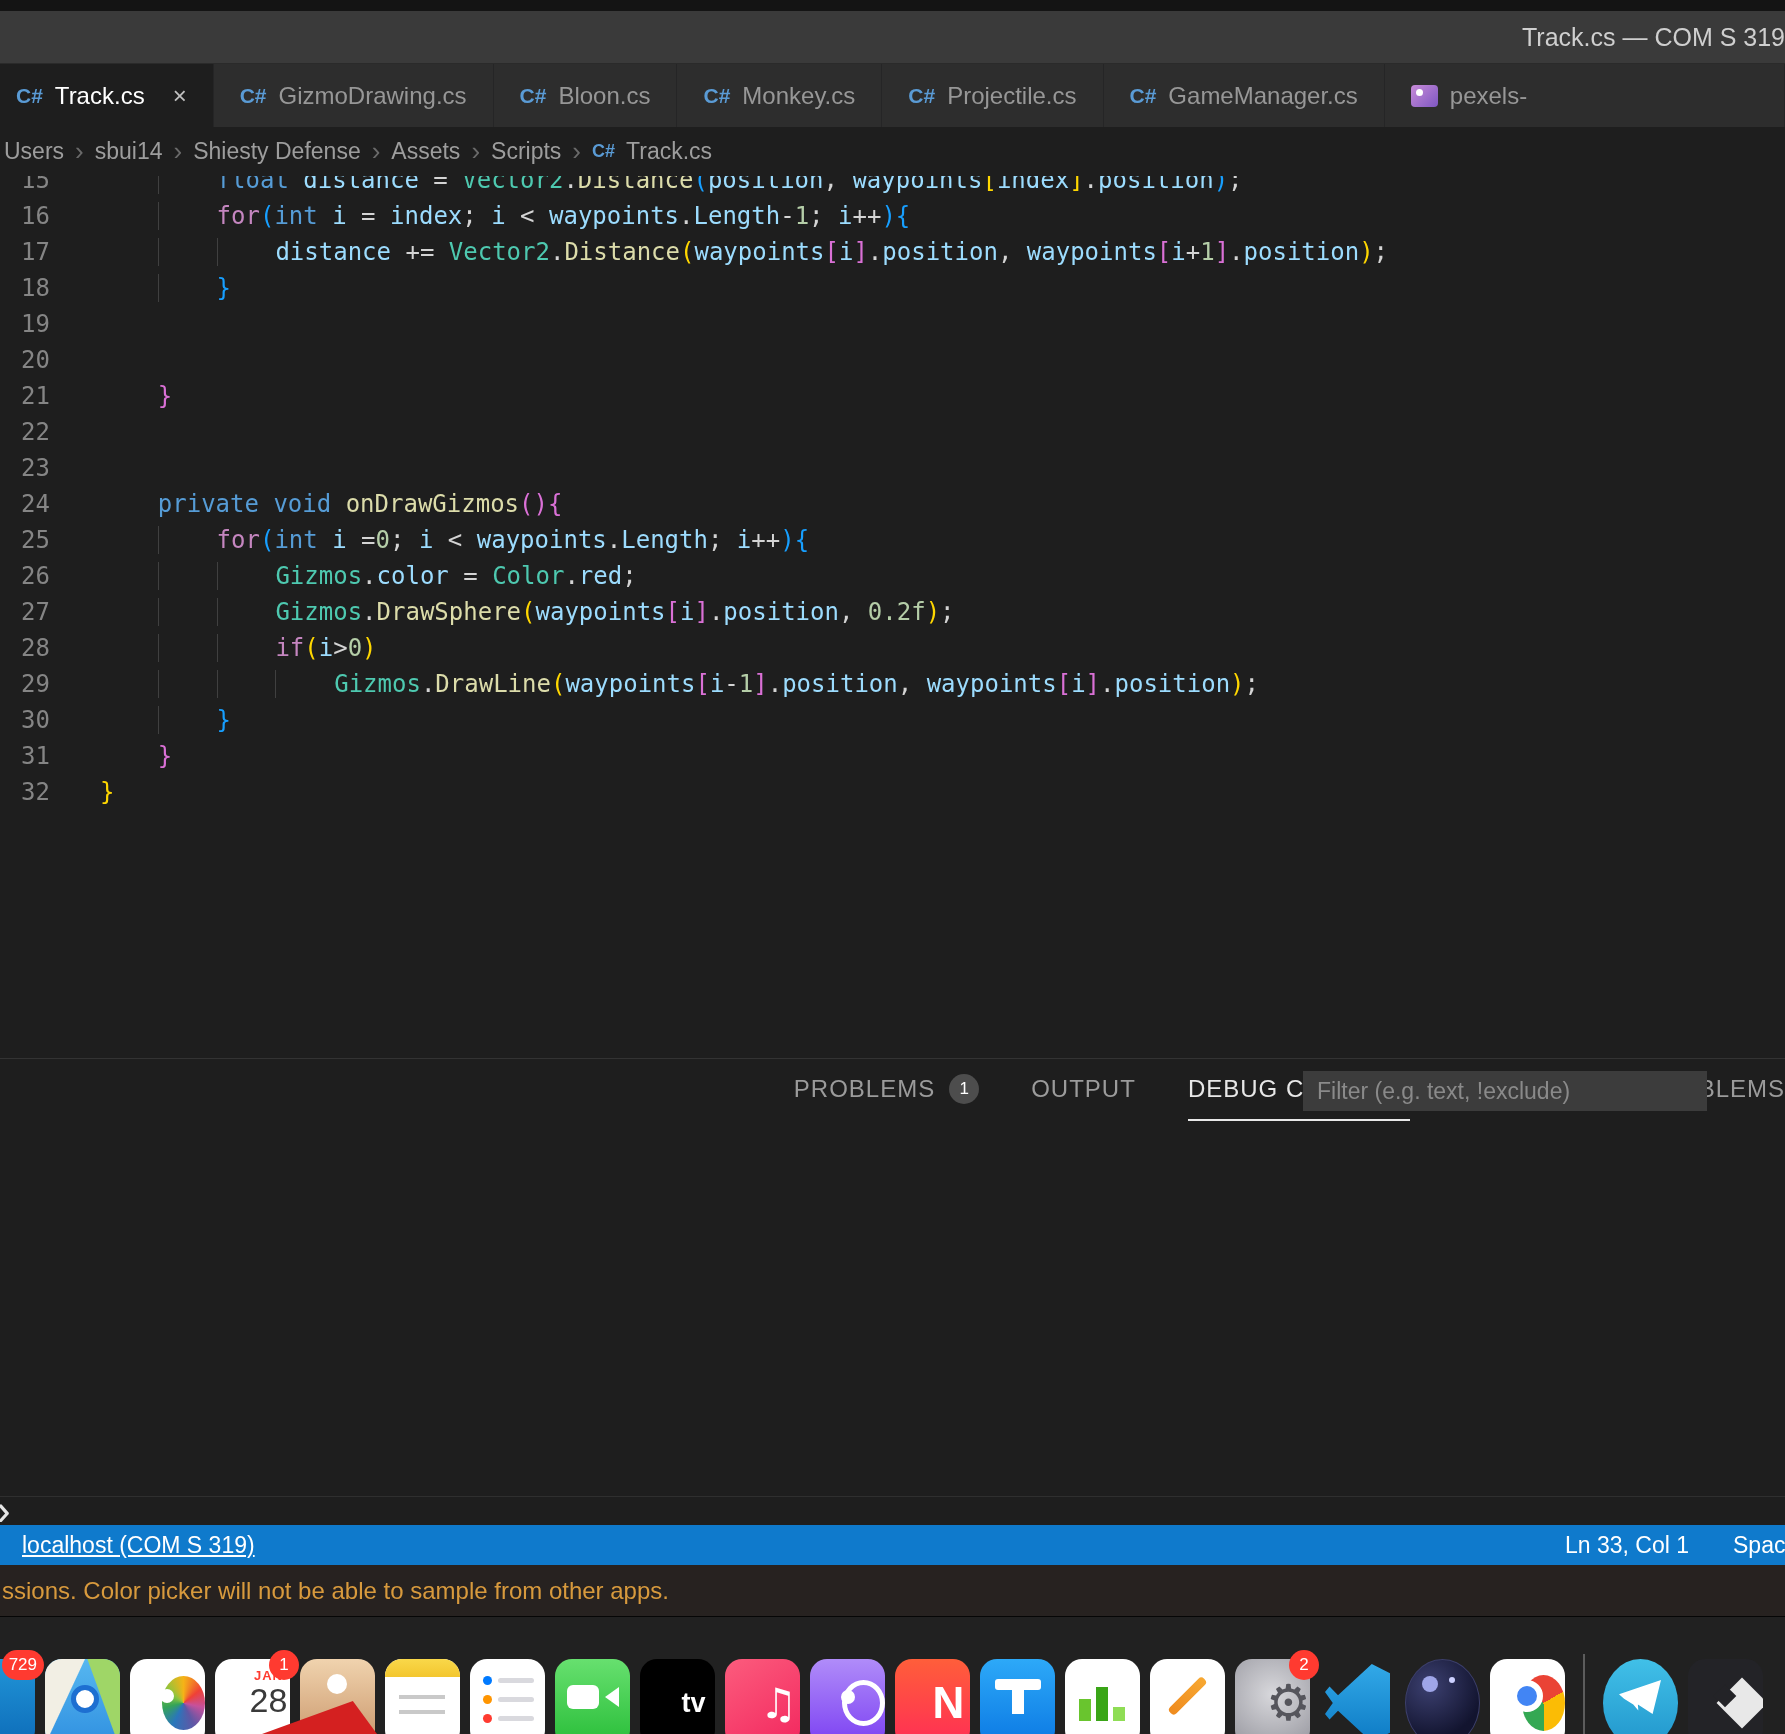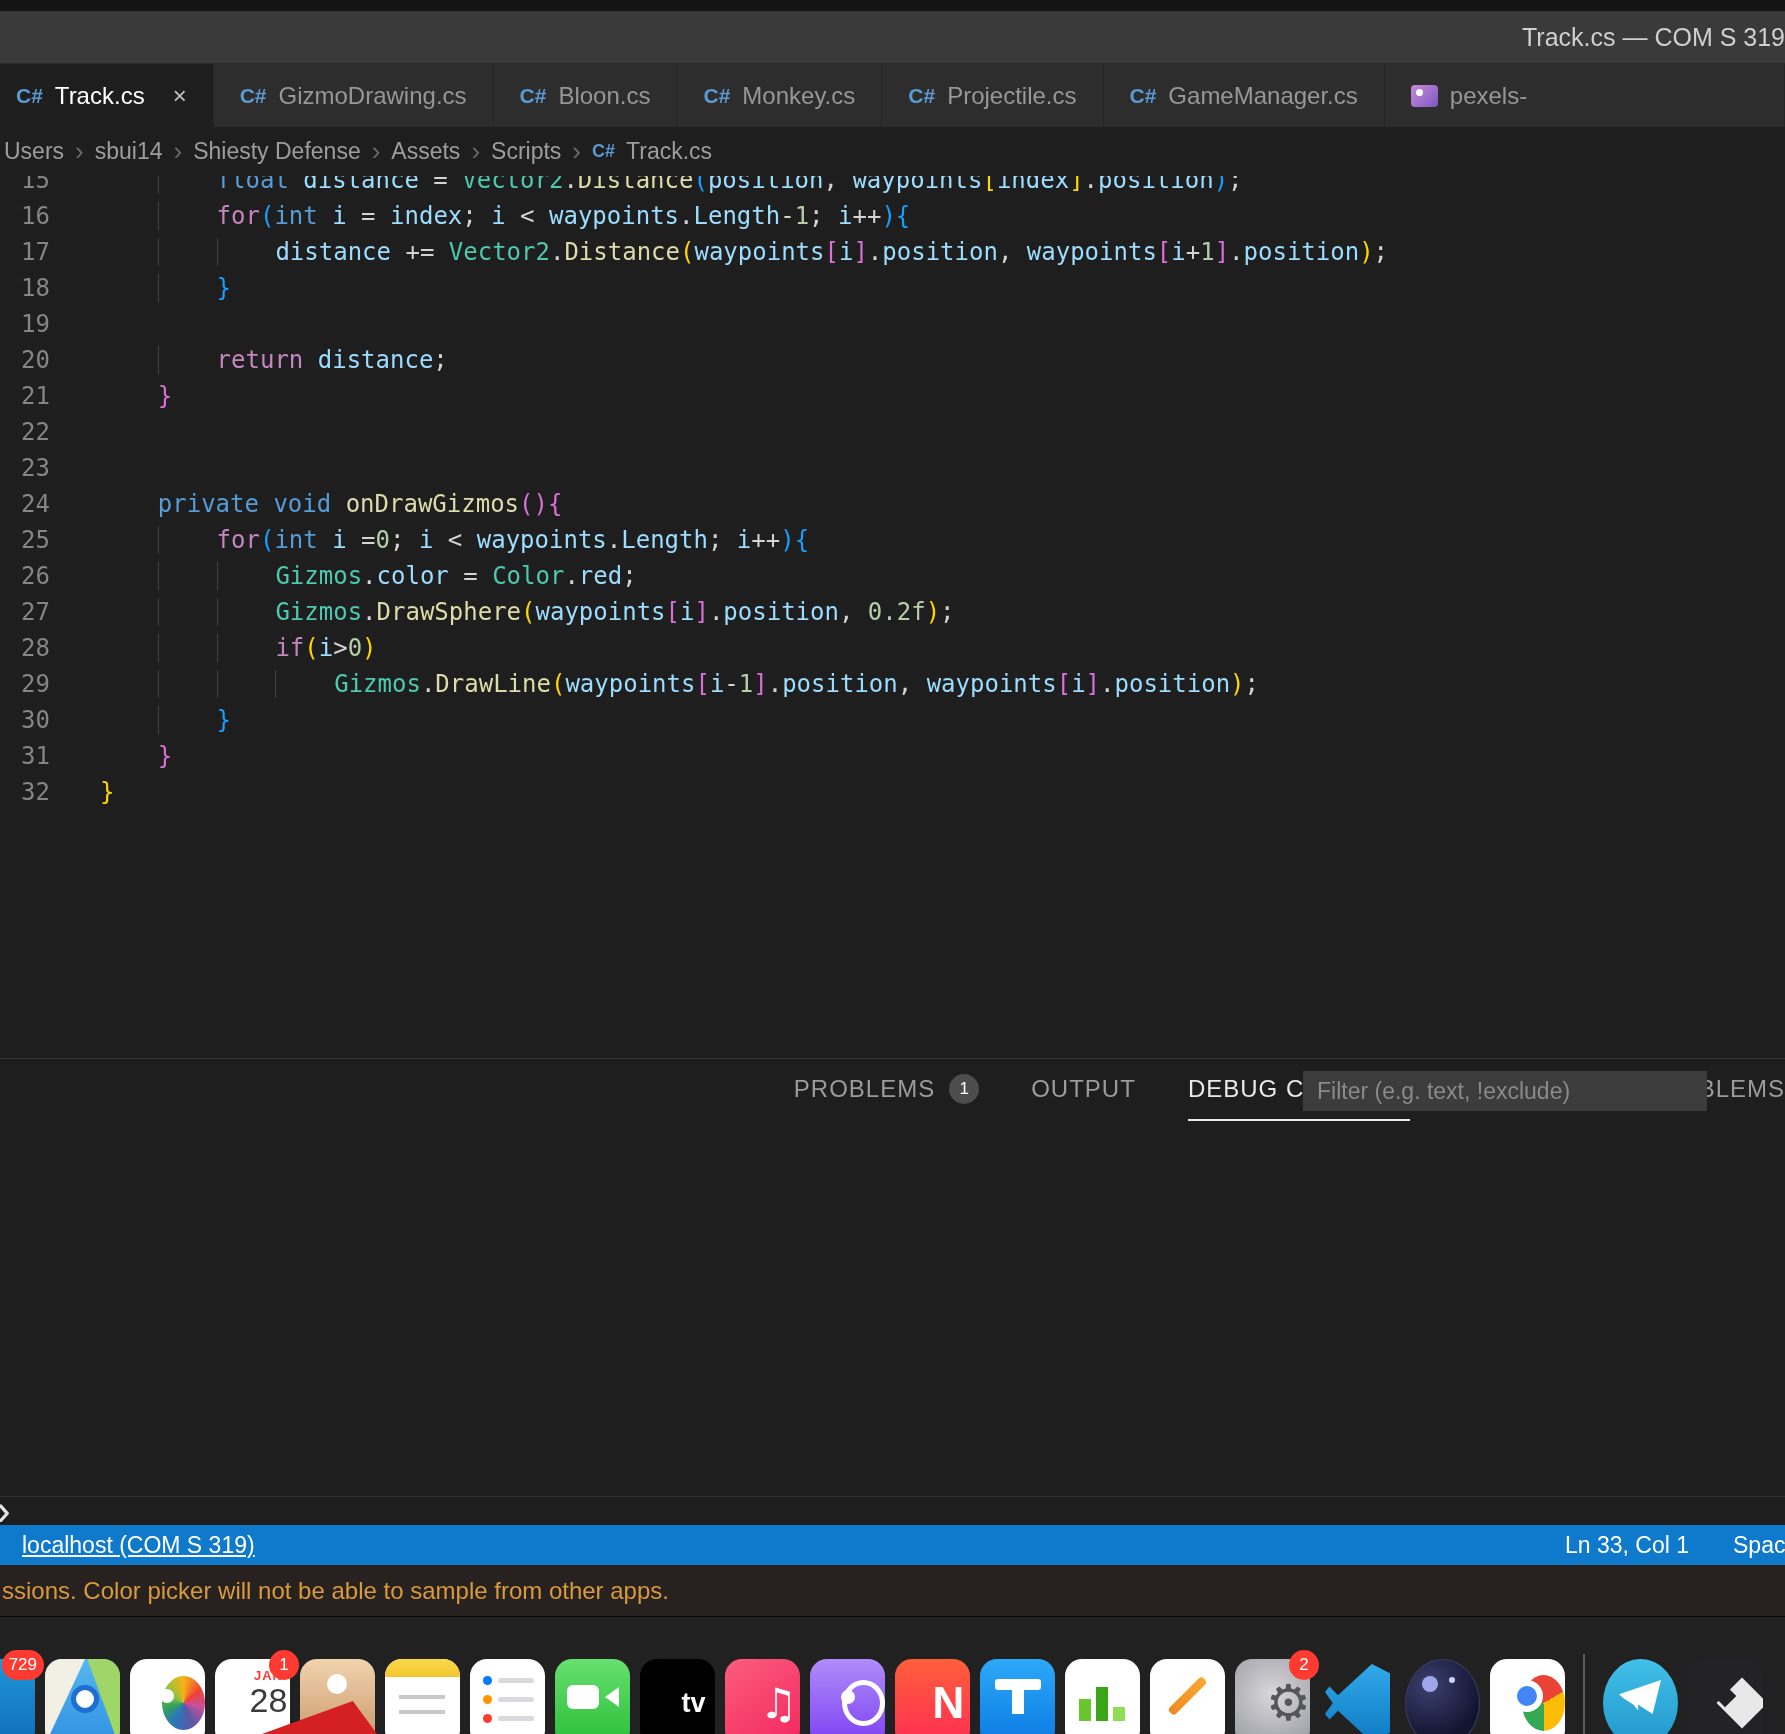--- a/index.html
+++ b/index.html
@@ -277,21 +277,21 @@
     <span class="crumb">Track.cs</span>
   </div>
 
 <div class="band-abs editor">
   <div class="code-lines">
       <div class="code-line"><span class="ln">15</span><span class="code-text"><span class="o">    </span><span class="o ind">    </span><span class="k">float</span><span class="o"> </span><span class="v">distance</span><span class="o"> = </span><span class="t">Vector2</span><span class="o">.</span><span class="m">Distance</span><span class="b3">(</span><span class="v">position</span><span class="o">, </span><span class="v">waypoints</span><span class="b1">[</span><span class="v">index</span><span class="b1">]</span><span class="o">.</span><span class="v">position</span><span class="b3">)</span><span class="o">;</span></span></div>
       <div class="code-line"><span class="ln">16</span><span class="code-text"><span class="o">    </span><span class="o ind">    </span><span class="c">for</span><span class="b3">(</span><span class="k">int</span><span class="o"> </span><span class="v">i</span><span class="o"> = </span><span class="v">index</span><span class="o">; </span><span class="v">i</span><span class="o"> &lt; </span><span class="v">waypoints</span><span class="o">.</span><span class="v">Length</span><span class="o">-</span><span class="n">1</span><span class="o">; </span><span class="v">i</span><span class="o">++</span><span class="b3">){</span></span></div>
       <div class="code-line"><span class="ln">17</span><span class="code-text"><span class="o">    </span><span class="o ind">    </span><span class="o ind">    </span><span class="v">distance</span><span class="o"> += </span><span class="t">Vector2</span><span class="o">.</span><span class="m">Distance</span><span class="b1">(</span><span class="v">waypoints</span><span class="b2">[</span><span class="v">i</span><span class="b2">]</span><span class="o">.</span><span class="v">position</span><span class="o">, </span><span class="v">waypoints</span><span class="b2">[</span><span class="v">i</span><span class="o">+</span><span class="n">1</span><span class="b2">]</span><span class="o">.</span><span class="v">position</span><span class="b1">)</span><span class="o">;</span></span></div>
       <div class="code-line"><span class="ln">18</span><span class="code-text"><span class="o">    </span><span class="o ind">    </span><span class="b3">}</span></span></div>
       <div class="code-line"><span class="ln">19</span><span class="code-text"></span></div>
-      <div class="code-line"><span class="ln">20</span><span class="code-text"><span class="o">    </span><span class="o ind">    </span><span class="c">return</span><span class="o"> </span><span class="v">distance</span><span class="o">;</span></span></div>
+      <div class="code-line"><span class="ln">20</span></div>
       <div class="code-line"><span class="ln">21</span><span class="code-text"><span class="o">    </span><span class="b2">}</span></span></div>
       <div class="code-line"><span class="ln">22</span><span class="code-text"></span></div>
       <div class="code-line"><span class="ln">23</span><span class="code-text"></span></div>
       <div class="code-line"><span class="ln">24</span><span class="code-text"><span class="o">    </span><span class="k">private</span><span class="o"> </span><span class="k">void</span><span class="o"> </span><span class="m">onDrawGizmos</span><span class="b2">(){</span></span></div>
       <div class="code-line"><span class="ln">25</span><span class="code-text"><span class="o">    </span><span class="o ind">    </span><span class="c">for</span><span class="b3">(</span><span class="k">int</span><span class="o"> </span><span class="v">i</span><span class="o"> =</span><span class="n">0</span><span class="o">; </span><span class="v">i</span><span class="o"> &lt; </span><span class="v">waypoints</span><span class="o">.</span><span class="v">Length</span><span class="o">; </span><span class="v">i</span><span class="o">++</span><span class="b3">){</span></span></div>
       <div class="code-line"><span class="ln">26</span><span class="code-text"><span class="o">    </span><span class="o ind">    </span><span class="o ind">    </span><span class="t">Gizmos</span><span class="o">.</span><span class="v">color</span><span class="o"> = </span><span class="t">Color</span><span class="o">.</span><span class="v">red</span><span class="o">;</span></span></div>
       <div class="code-line"><span class="ln">27</span><span class="code-text"><span class="o">    </span><span class="o ind">    </span><span class="o ind">    </span><span class="t">Gizmos</span><span class="o">.</span><span class="m">DrawSphere</span><span class="b1">(</span><span class="v">waypoints</span><span class="b2">[</span><span class="v">i</span><span class="b2">]</span><span class="o">.</span><span class="v">position</span><span class="o">, </span><span class="n">0.2f</span><span class="b1">)</span><span class="o">;</span></span></div>
       <div class="code-line"><span class="ln">28</span><span class="code-text"><span class="o">    </span><span class="o ind">    </span><span class="o ind">    </span><span class="c">if</span><span class="b1">(</span><span class="v">i</span><span class="o">&gt;</span><span class="n">0</span><span class="b1">)</span></span></div>
       <div class="code-line"><span class="ln">29</span><span class="code-text"><span class="o">    </span><span class="o ind">    </span><span class="o ind">    </span><span class="o ind">    </span><span class="t">Gizmos</span><span class="o">.</span><span class="m">DrawLine</span><span class="b1">(</span><span class="v">waypoints</span><span class="b2">[</span><span class="v">i</span><span class="o">-</span><span class="n">1</span><span class="b2">]</span><span class="o">.</span><span class="v">position</span><span class="o">, </span><span class="v">waypoints</span><span class="b2">[</span><span class="v">i</span><span class="b2">]</span><span class="o">.</span><span class="v">position</span><span class="b1">)</span><span class="o">;</span></span></div>
       <div class="code-line"><span class="ln">30</span><span class="code-text"><span class="o">    </span><span class="o ind">    </span><span class="b3">}</span></span></div>

